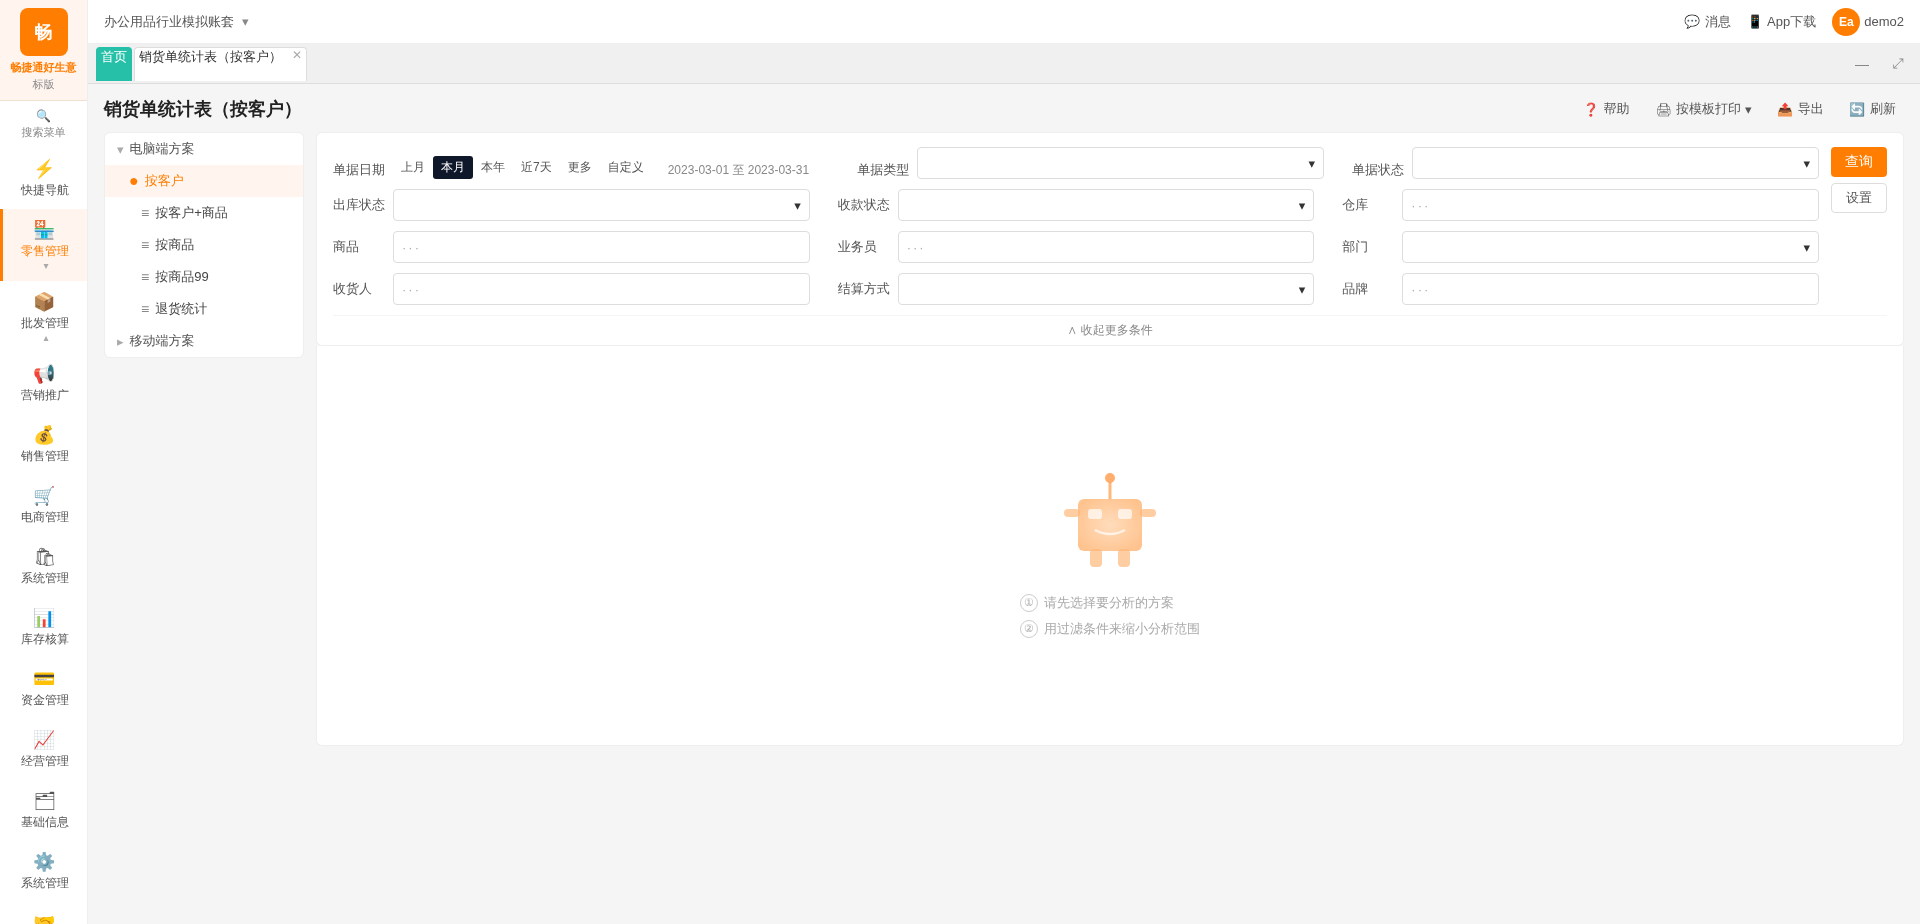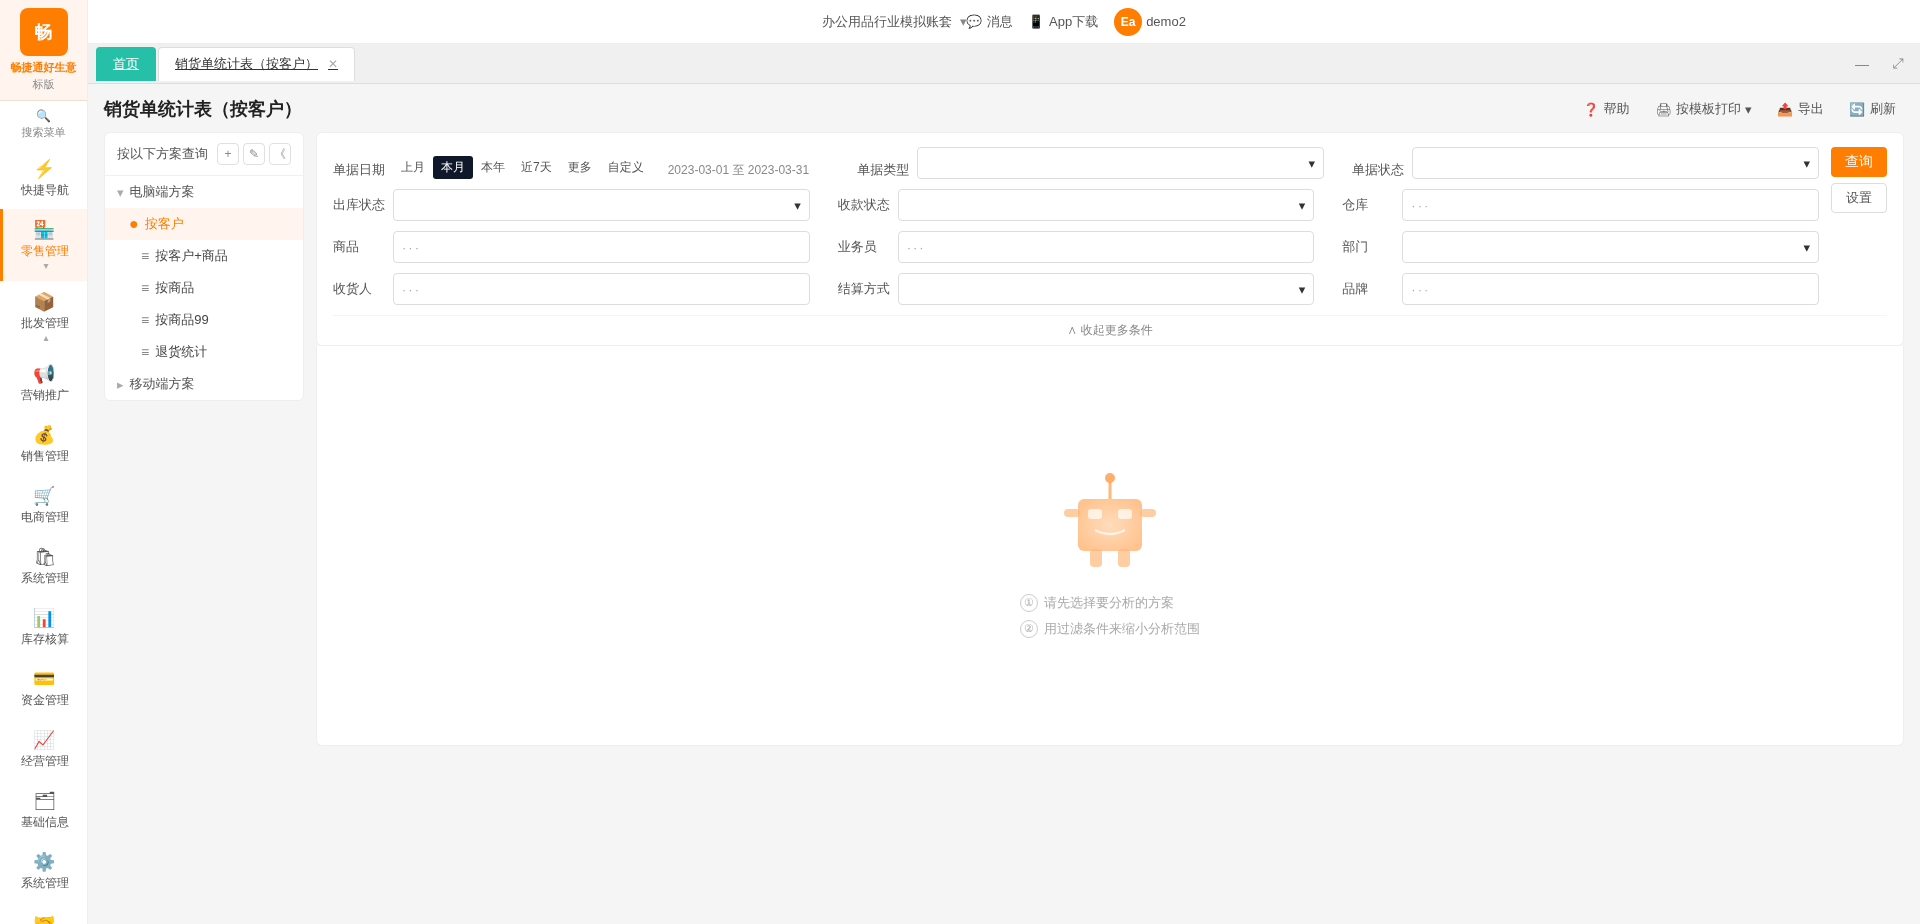--- a/index.html
+++ b/index.html
@@ -15,29 +15,29 @@
     .sidebar-menu { width: 100%; flex: 1; overflow-y: auto; }
     .sidebar-item { display: flex; flex-direction: column; align-items: center; padding: 10px 4px; cursor: pointer; color: #555; font-size: 12px; border-left: 3px solid transparent; }
     .sidebar-item.active { color: #ff7d00; background: #fff5ee; border-left-color: #ff7d00; }
     .sidebar-item-icon { font-size: 18px; margin-bottom: 2px; }
     .sidebar-item-expand { font-size: 10px; color: #aaa; margin-left: 2px; }
 
     
     .main { flex: 1; display: flex; flex-direction: column; overflow: hidden; }
 
     
-    .topbar { height: 44px; background: #fff; display: flex; align-items: center; padding: 0 28px; border-bottom: 1px solid #eee; justify-content: center; }
+    .topbar { height: 44px; background: #fff; display: flex; align-items: center; padding: 0 16px; border-bottom: 1px solid #eee; justify-content: space-between; }
     .topbar-left { display: flex; align-items: center; gap: 8px; font-size: 13px; color: #555; }
     .topbar-right { display: flex; align-items: center; gap: 16px; font-size: 13px; color: #555; }
     .topbar-right-item { display: flex; align-items: center; gap: 4px; cursor: pointer; }
     .avatar { width: 28px; height: 28px; border-radius: 50%; background: #ff7d00; display: flex; align-items: center; justify-content: center; color: white; font-size: 12px; font-weight: bold; overflow: hidden; }
 
     
     .tabs-bar { height: 40px; background: #f0f0f0; display: flex; align-items: center; padding: 0 8px; gap: 2px; border-bottom: 1px solid #ddd; }
-    .tab { height: 34px; padding: 0 16px; border-radius: 4px 4px 0 0; display: flex; align-items: center; gap: 6px; cursor: pointer; font-size: 13px; background: #fff; border: 1px solid #ddd; border-bottom: none; color: #333; text-decoration: underline; }
+    .tab { height: 34px; padding: 0 4px; border-radius: 4px 4px 0 0; display: flex; align-items: flex-start; gap: 6px; cursor: pointer; font-size: 13px; background: #fff; border: 1px solid #ddd; border-bottom: none; color: #333; }
     .tab.home { background: #26c0a8; color: white; border-color: #26c0a8; }
     .tab.active { background: #fff; color: #333; }
     .tab-close { font-size: 12px; color: #aaa; cursor: pointer; margin-left: 4px; }
     .tabs-actions { margin-left: auto; display: flex; gap: 8px; }
     .tab-action-btn { width: 28px; height: 28px; border: none; background: none; cursor: pointer; color: #888; font-size: 14px; display: flex; align-items: center; justify-content: center; }
 
     
     .content { flex: 1; overflow: auto; background: #f5f5f5; padding: 12px 16px; }
 
     
@@ -226,28 +226,20 @@
         <div class="page-action-btn">
           <span>🔄</span>
           <span>刷新</span>
         </div>
       </div>
     </div>
 
     <div class="content-layout">
 
       <div class="left-panel">
-        <div class="left-panel-header">
-          <span class="left-panel-title">按以下方案查询</span>
-          <div class="left-panel-actions">
-            <button class="left-panel-action">+</button>
-            <button class="left-panel-action">✎</button>
-            <button class="left-panel-action">《</button>
-          </div>
-        </div>
 
         <div class="tree-item" style="color:#555; font-size:13px;">
           <span style="color:#aaa;">▾</span>
           <span>电脑端方案</span>
         </div>
         <div class="tree-item tree-item-indent active">
           <span style="color:#ff7d00; font-size:16px;">●</span>
           <span>按客户</span>
         </div>
         <div class="tree-item tree-item-indent2">

